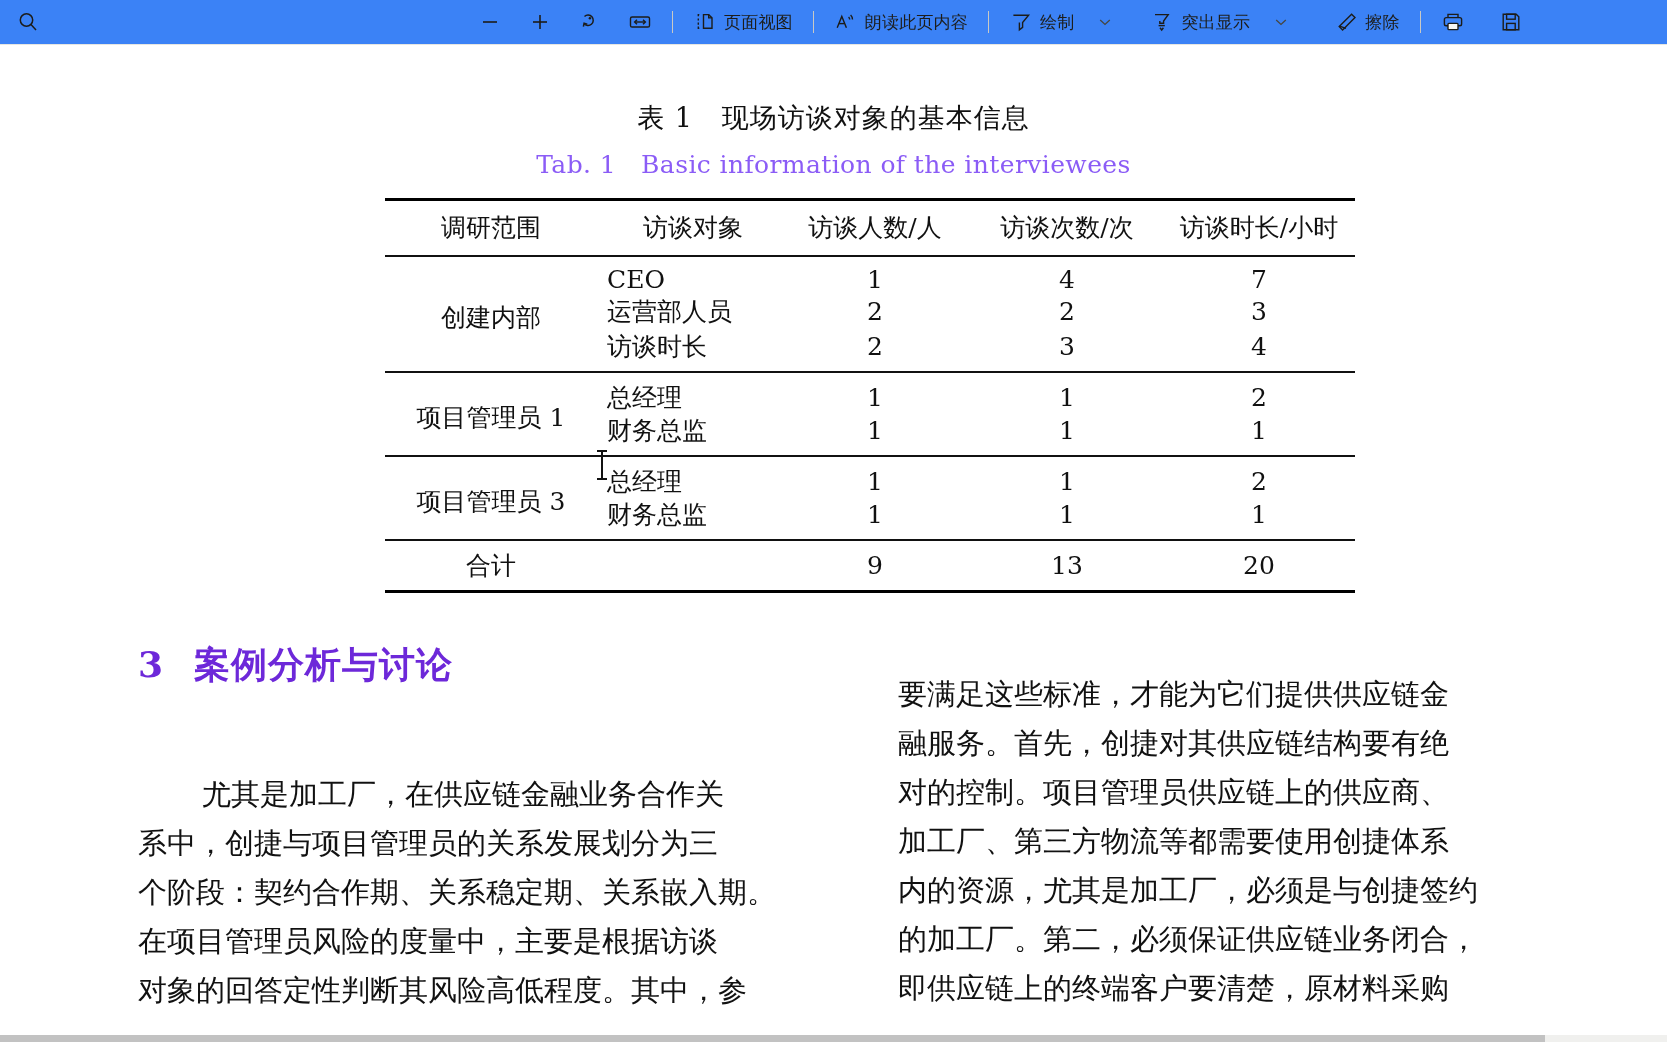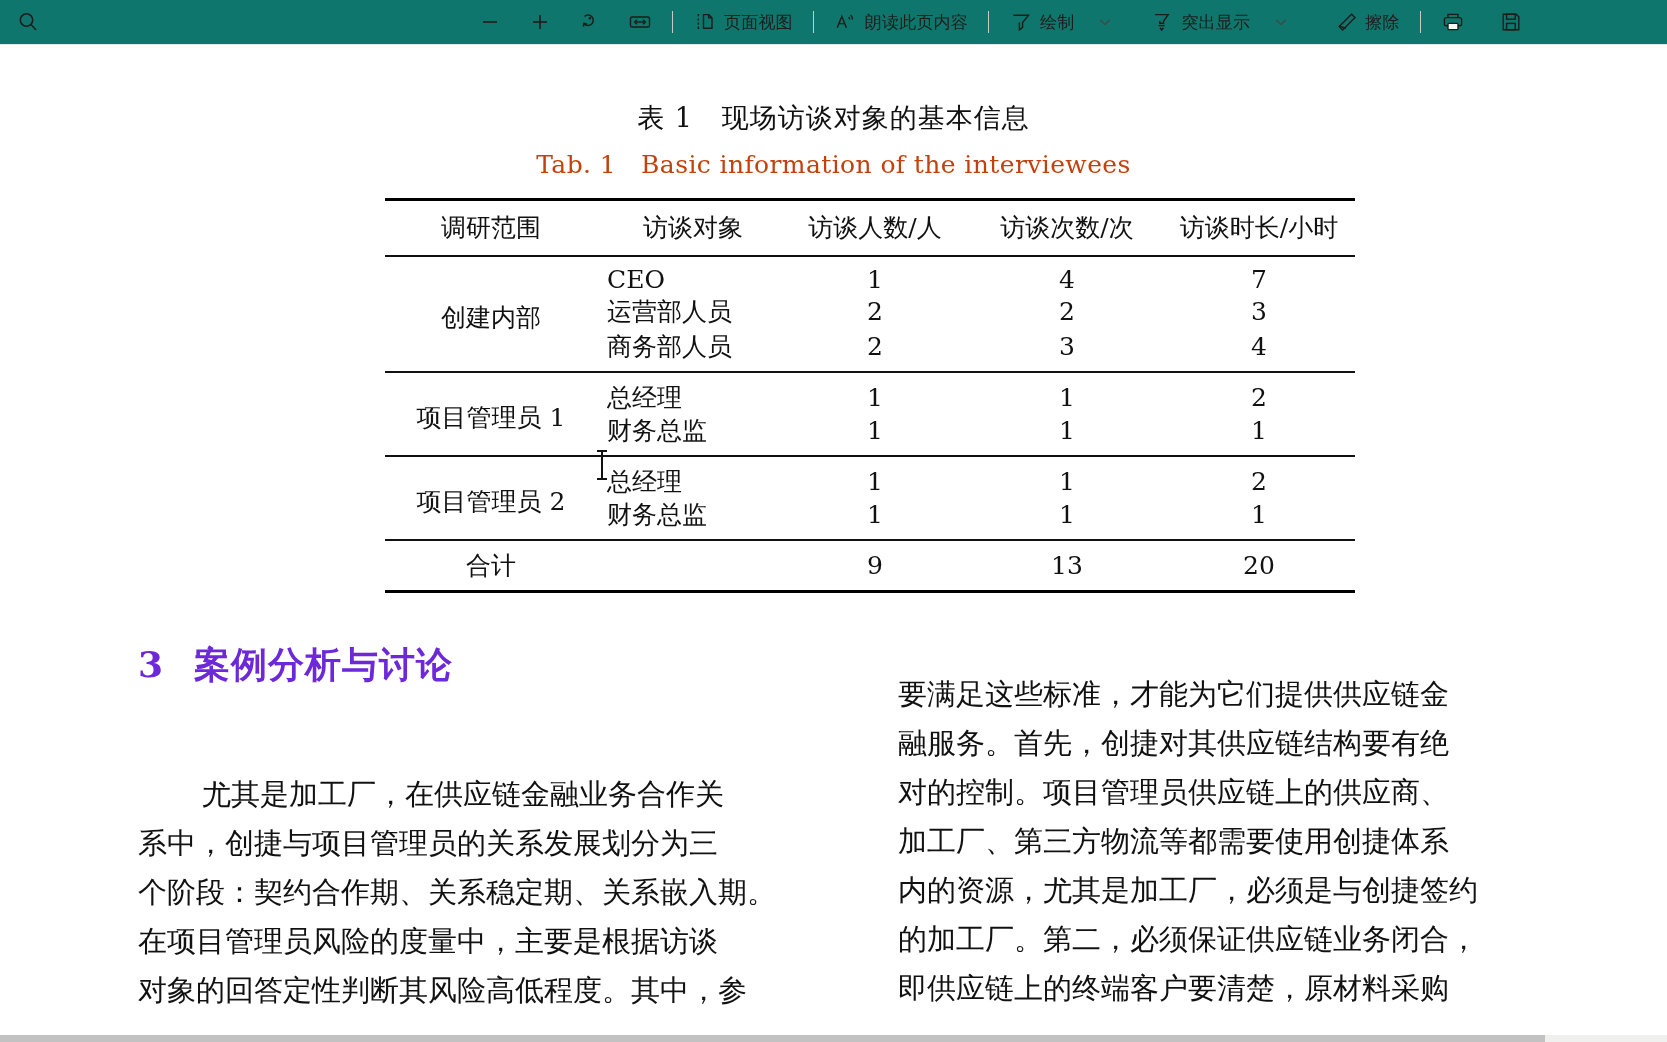--- a/index.html
+++ b/index.html
@@ -10,21 +10,21 @@
     overflow: hidden;
     background: #ffffff;
     font-family: "Liberation Sans", sans-serif;
   }
 
   
   #toolbar {
     position: absolute;
     top: 0; left: 0;
     width: 1667px; height: 45px;
-    background: #0f766e;
+    background: #3b82f6;
     border-bottom: 1px solid #e6e6e2;
     display: flex;
     align-items: center;
     z-index: 20;
   }
   #toolbar-left {
     display: flex; align-items: center;
     padding-left: 8px;
     width: 470px;
     flex: 0 0 auto;
@@ -106,21 +106,21 @@
     text-align: center;
     font-size: 27px;
     color: #111;
     letter-spacing: 1px;
   }
   #tbl-title-en {
     position: absolute;
     top: 92px; left: 0; width: 1667px;
     text-align: center;
     font-size: 25px;
-    color: #c2410c;
+    color: #8b5cf6;
     letter-spacing: 0.4px;
   }
 
   
   #data-table {
     position: absolute;
     top: 140px;
     left: 385px;
     width: 970px;
   }
@@ -414,42 +414,42 @@
             <td class="c-num latin-serif">4</td>
             <td class="c-num latin-serif">7</td>
           </tr>
           <tr class="body-row">
             <td class="c-role cjk-serif">运营部人员</td>
             <td class="c-num latin-serif">2</td>
             <td class="c-num latin-serif">2</td>
             <td class="c-num latin-serif">3</td>
           </tr>
           <tr class="body-row pad-bot">
-            <td class="c-role cjk-serif">商务部人员</td>
+            <td class="c-role cjk-serif">访谈时长</td>
             <td class="c-num latin-serif">2</td>
             <td class="c-num latin-serif">3</td>
             <td class="c-num latin-serif">4</td>
           </tr>
 
           <tr class="body-row rule-mid pad-top">
             <td class="c-scope grp-label cjk-serif" rowspan="2">项目管理员 1</td>
             <td class="c-role cjk-serif">总经理</td>
             <td class="c-num latin-serif">1</td>
             <td class="c-num latin-serif">1</td>
             <td class="c-num latin-serif">2</td>
           </tr>
           <tr class="body-row pad-bot">
             <td class="c-role cjk-serif">财务总监</td>
             <td class="c-num latin-serif">1</td>
             <td class="c-num latin-serif">1</td>
             <td class="c-num latin-serif">1</td>
           </tr>
 
           <tr class="body-row rule-mid pad-top">
-            <td class="c-scope grp-label cjk-serif" rowspan="2">项目管理员 2</td>
+            <td class="c-scope grp-label cjk-serif" rowspan="2">项目管理员 3</td>
             <td class="c-role cjk-serif">总经理</td>
             <td class="c-num latin-serif">1</td>
             <td class="c-num latin-serif">1</td>
             <td class="c-num latin-serif">2</td>
           </tr>
           <tr class="body-row pad-bot">
             <td class="c-role cjk-serif">财务总监</td>
             <td class="c-num latin-serif">1</td>
             <td class="c-num latin-serif">1</td>
             <td class="c-num latin-serif">1</td>

